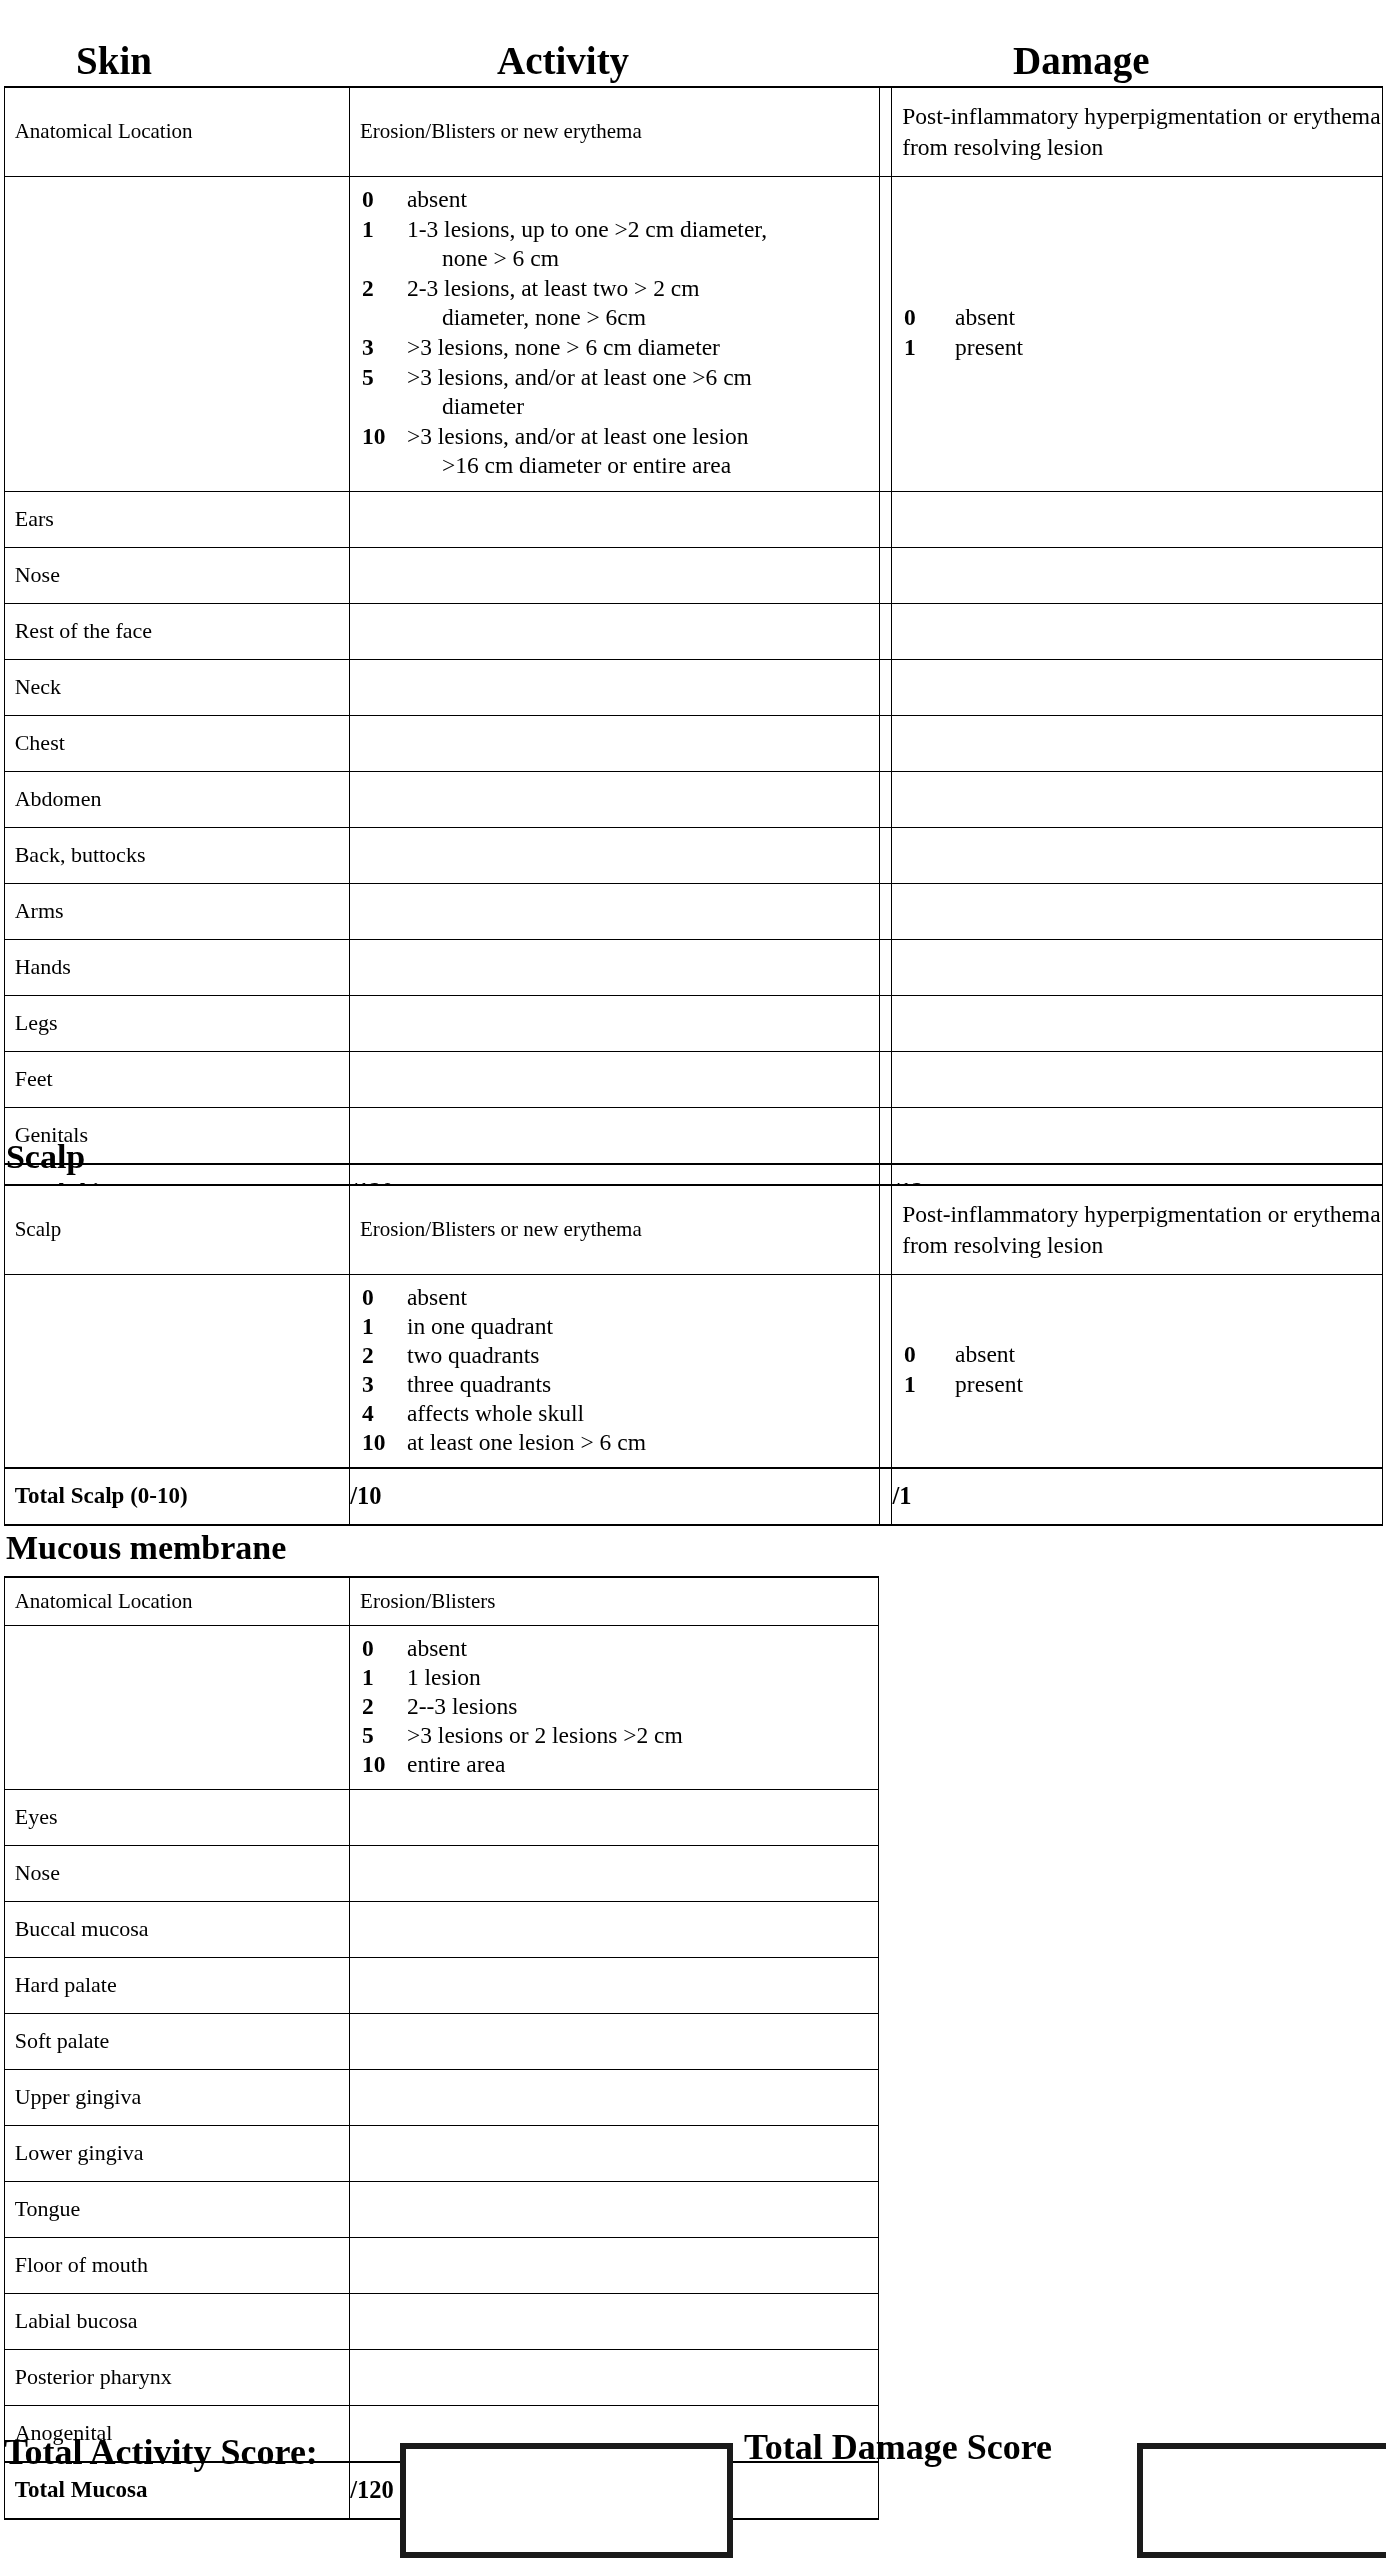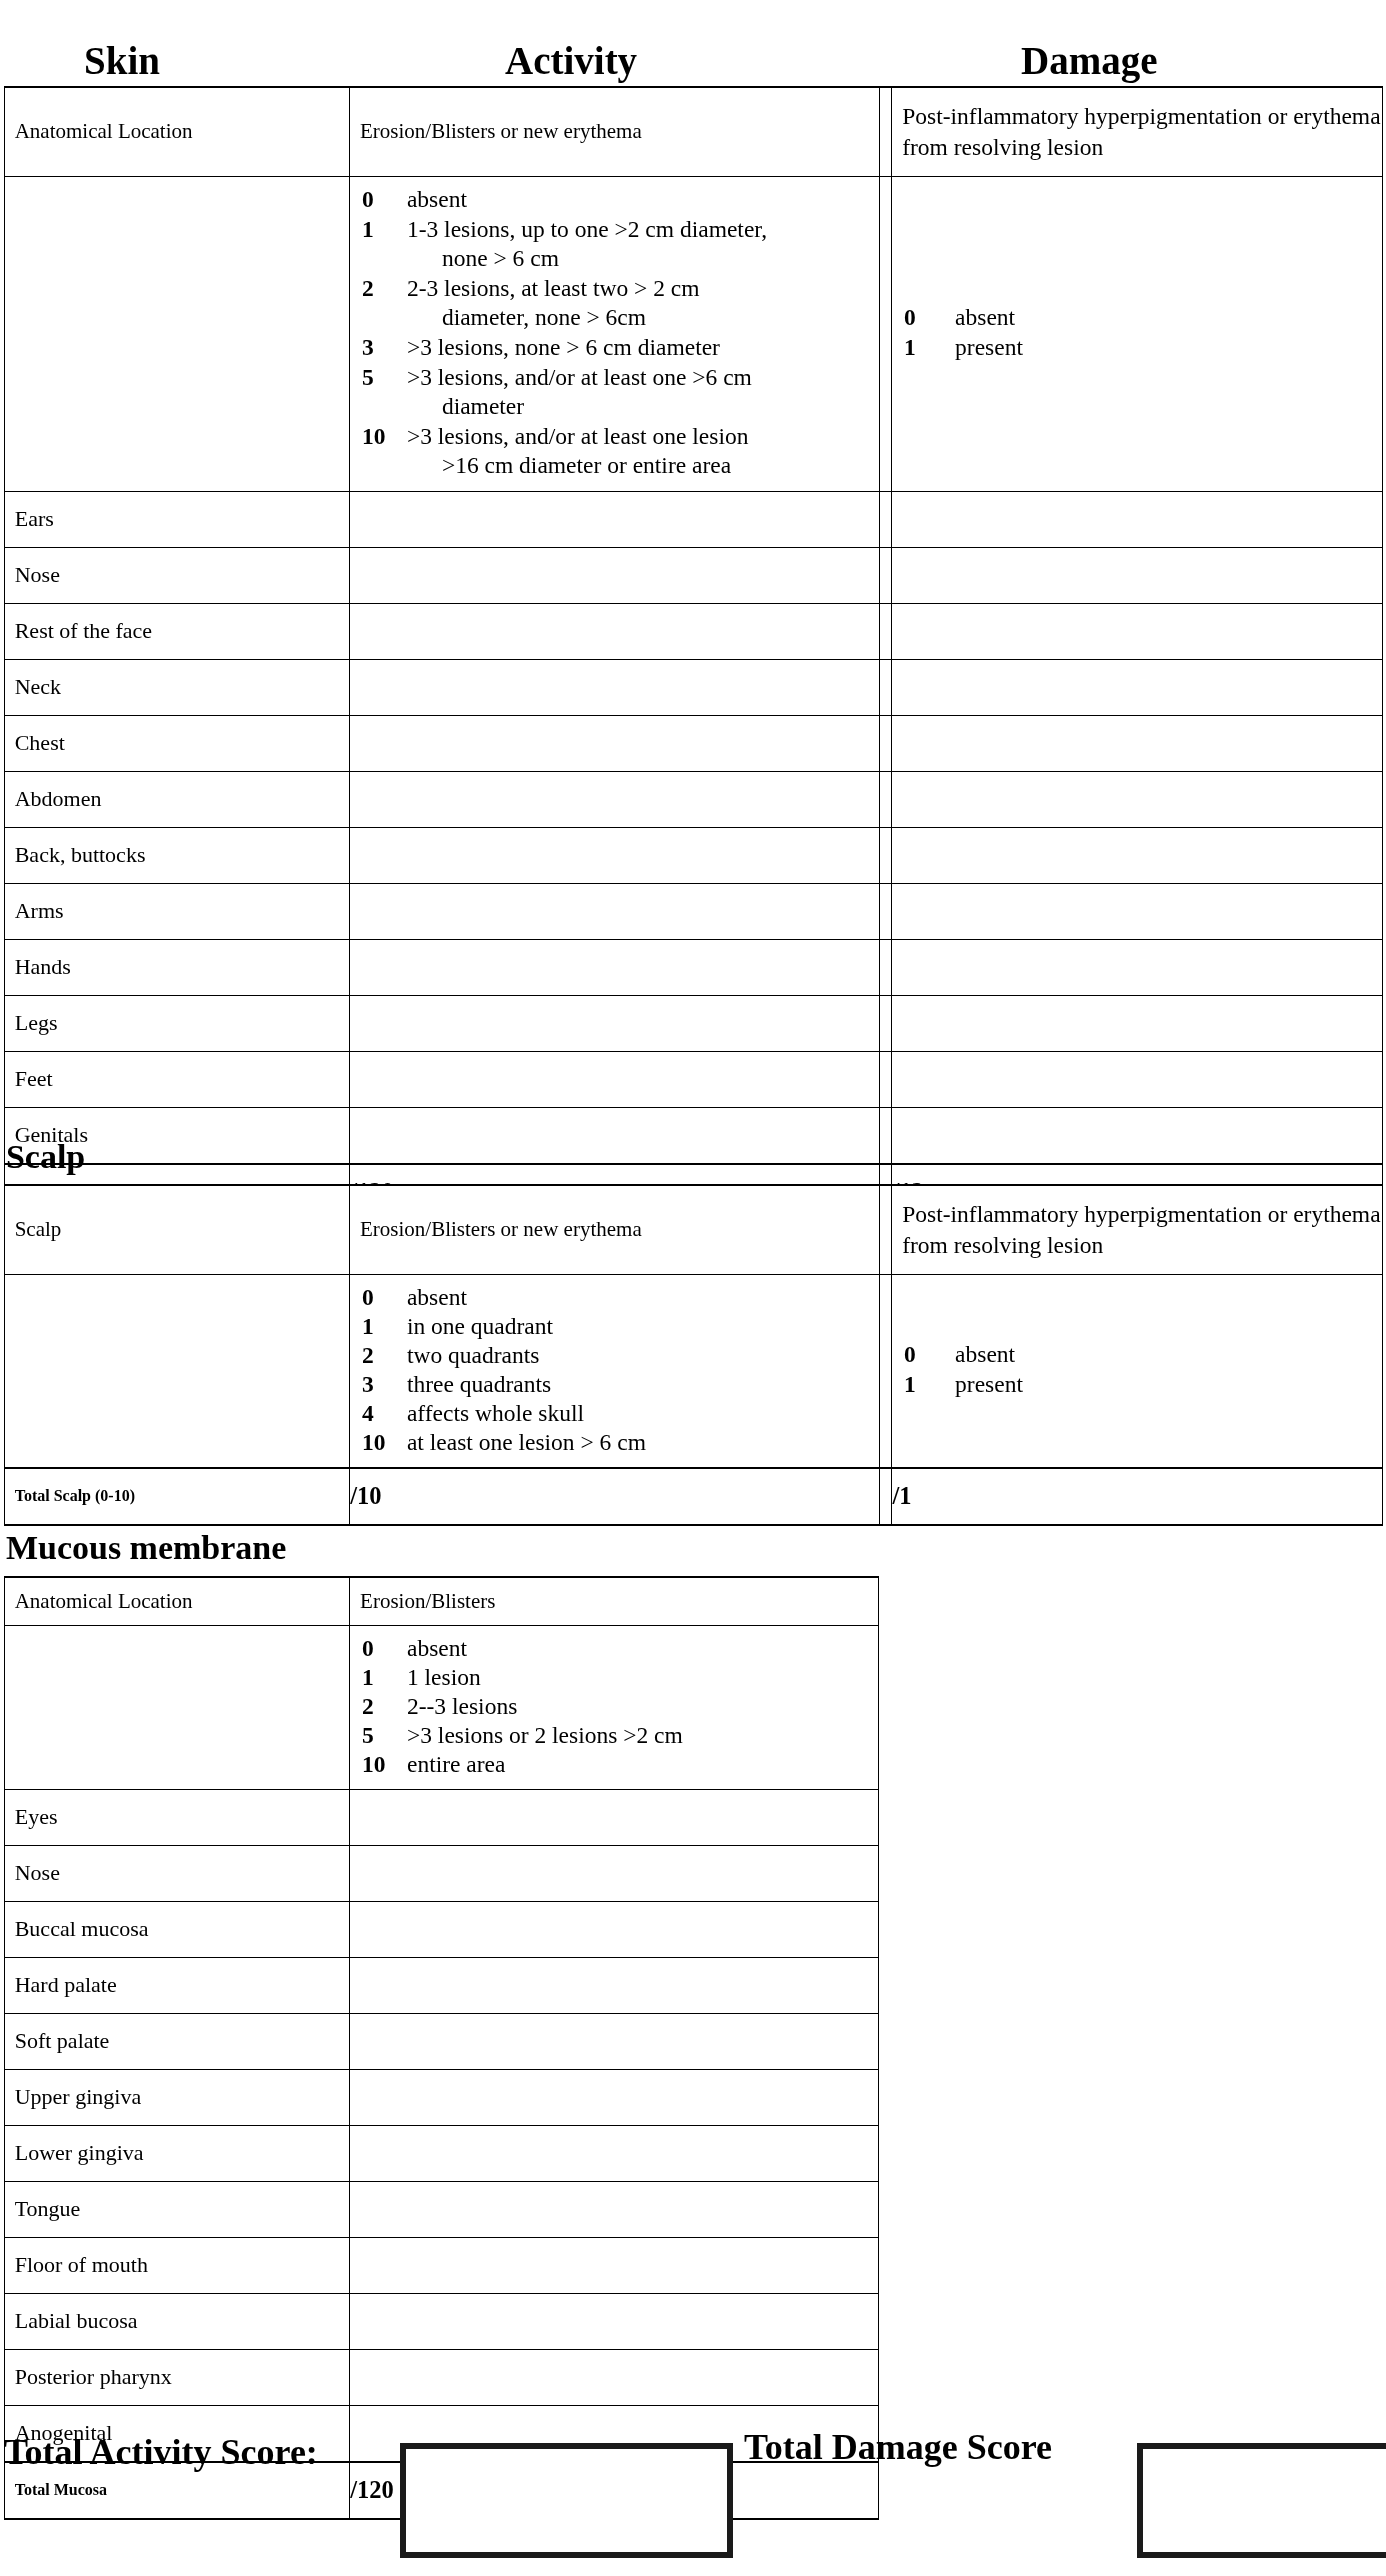--- a/index.html
+++ b/index.html
@@ -18,21 +18,21 @@
 
   .page {
     position: relative;
     width: 1387px;
     height: 2576px;
   }
 
   
   .col-headers {
     position: absolute;
-    left: 8px;
+    left: 0;
     top: 39px;
     width: 1176px;
     height: 45px;
     text-decoration: underline;
   }
   .col-head {
     position: absolute;
     font-weight: bold;
     font-size: 39px;
     line-height: 43px;
@@ -143,21 +143,21 @@
   ul.scale li .sc-txt .cont {
     display: block;
     padding-left: 35px;
   }
   ul.scale.tight li { margin-bottom: 0; }
   ul.scale.dmg { padding-top: 7.8px; }
   ul.scale.dmg li .sc-num { width: 39px; }
   ul.scale.dmg li { padding-left: 51px; }
 
   .total-row td { font-weight: bold; }
-  .total-label { padding-left: 9.8px; font-size: 16px; }
+  .total-label { padding-left: 9.8px; font-size: 23px; }
   .total-val { text-align: left; font-size: 24.5px; }
 
   
   .bottom {
     position: absolute;
     left: 0;
     top: 2427px;
     width: 1387px;
     height: 137px;
   }

